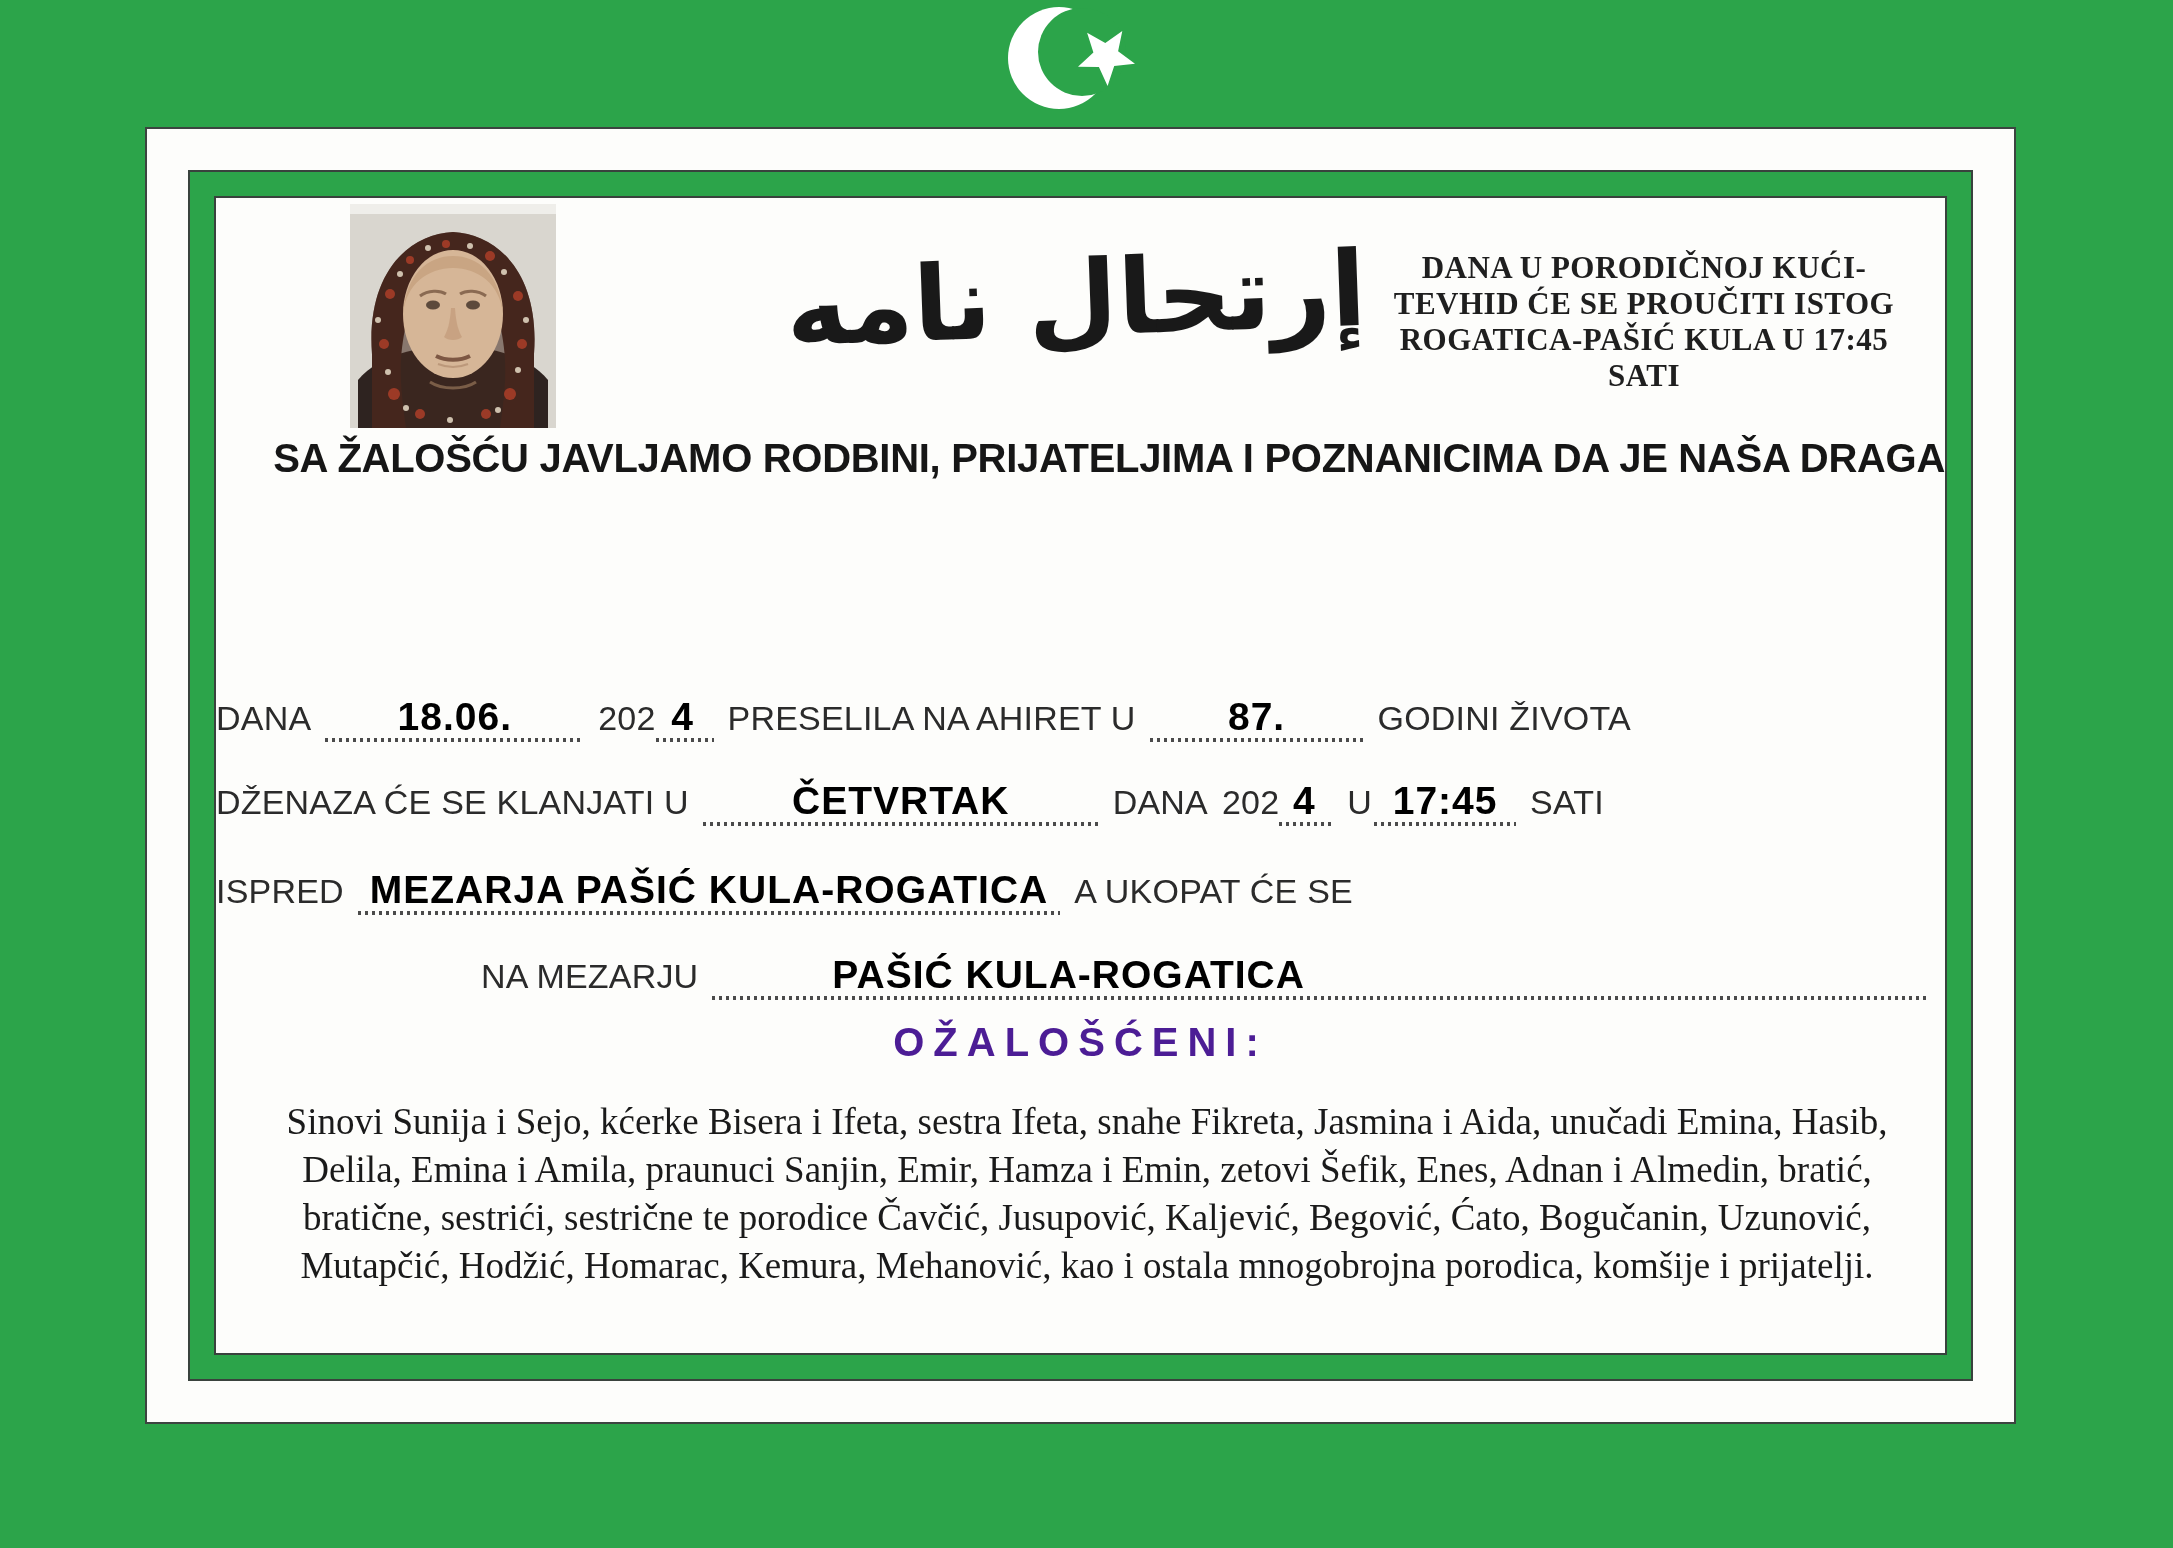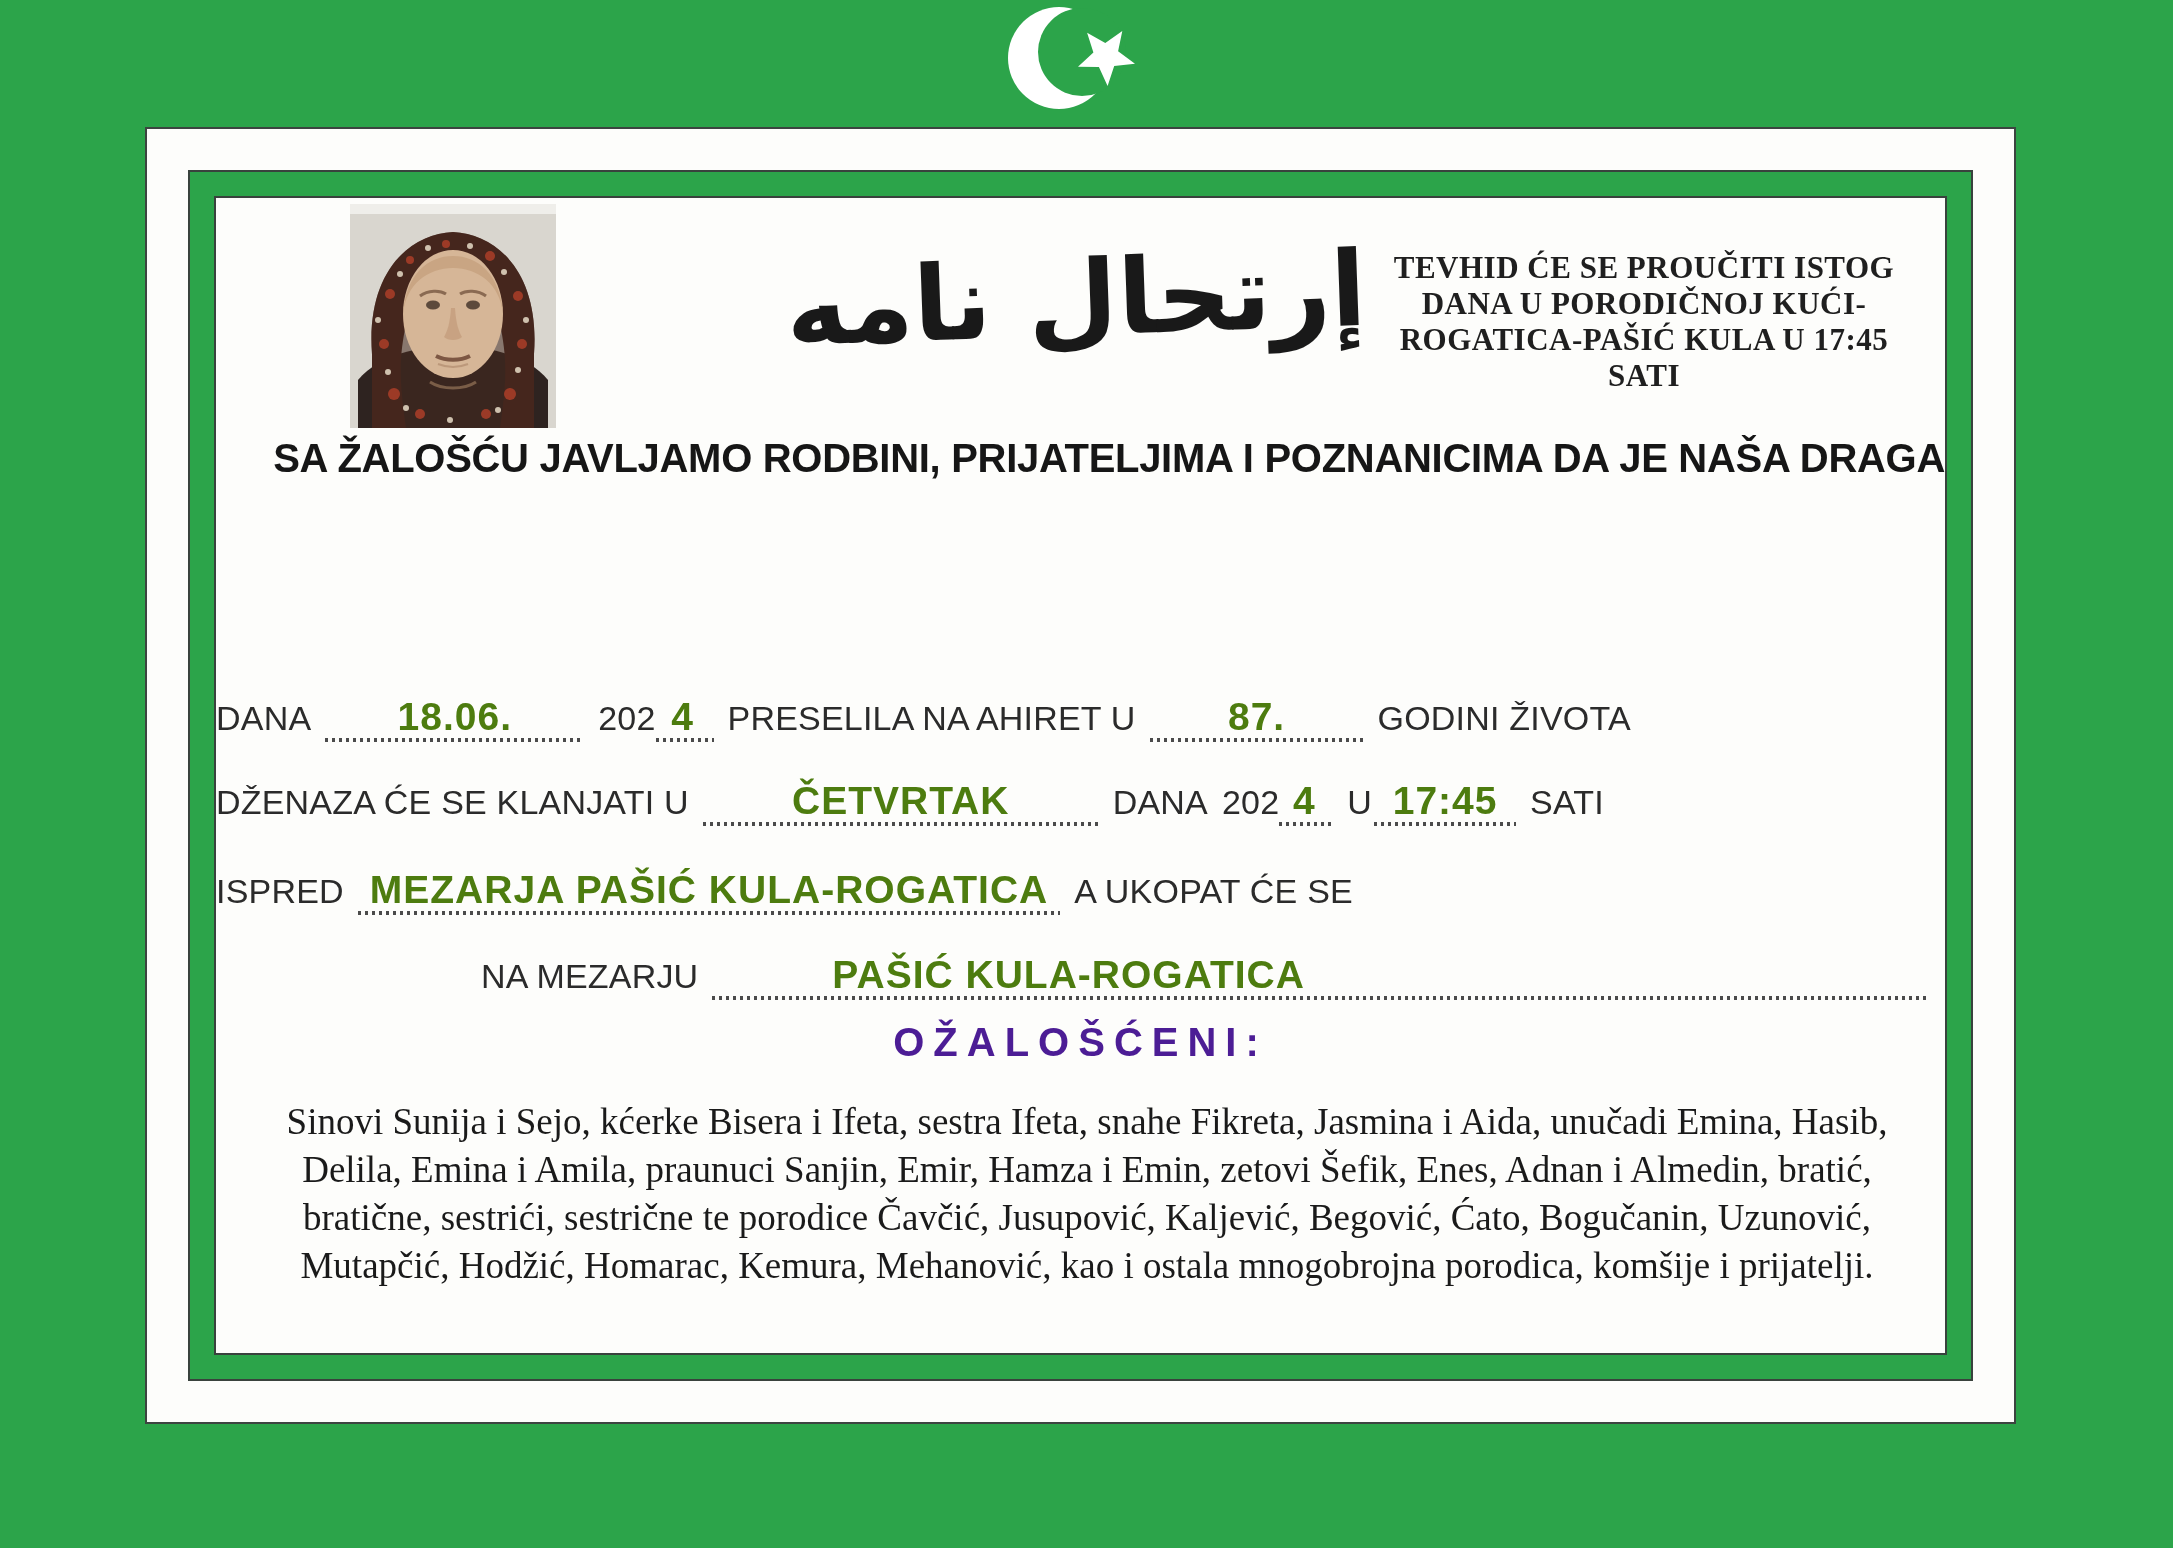--- a/index.html
+++ b/index.html
@@ -56,21 +56,21 @@
   .double-rule{margin-top:8px;height:9px;border-top:6px solid #1b1b1b;border-bottom:3px solid #2e2e2e;}
   
   .form-row{
     position:absolute;left:0;width:100%;box-sizing:border-box;
     display:flex;align-items:baseline;justify-content:flex-start;gap:14px;
     font-size:34px;color:#2b2b2b;white-space:nowrap;
   }
   .form-row .lbl{letter-spacing:.2px;}
   .fill{
     display:inline-block;position:relative;text-align:center;
-    font-weight:bold;font-size:39px;color:#4d7c0f;
+    font-weight:bold;font-size:39px;color:#000000;
     padding:0 12px 3px 12px;letter-spacing:1px;
   }
   .fill::after{
     content:"";position:absolute;left:0;right:0;bottom:0;height:4px;
     background:repeating-linear-gradient(90deg,#4b4b4b 0 3px,transparent 3px 7px);
   }
   .yr{display:inline-flex;align-items:baseline;}
   .yr .fill{padding:0 8px 3px 4px;}
   .row-1{top:497px;}
   .row-2{top:581px;}
@@ -157,22 +157,22 @@
             <path d="M86,152 C96,157 110,157 120,152" stroke="#7d5743" stroke-width="4" fill="none"></path>
             <path d="M88,160 C98,164 108,164 118,160" stroke="#b08c6d" stroke-width="2" fill="none" opacity="0.7"></path>
 
             <path d="M80,178 C92,186 114,186 126,178" stroke="#b9946f" stroke-width="3" fill="none" opacity="0.5"></path>
           </svg>
         </div>
 
         <div class="arabic">إرتحال نامه</div>
 
         <div class="tevhid">
+          <div>DANA U PORODIČNOJ KUĆI-</div>
           <div>TEVHID ĆE SE PROUČITI ISTOG</div>
-          <div>DANA U PORODIČNOJ KUĆI-</div>
           <div>ROGATICA-PAŠIĆ KULA U 17:45</div>
           <div>SATI</div>
         </div>
 
         <div class="announce">SA ŽALOŠĆU JAVLJAMO RODBINI, PRIJATELJIMA I POZNANICIMA DA JE NAŠA DRAGA</div>
 
 
         <div class="form-row row-1">
           <span class="lbl">DANA</span>
           <span class="fill" style="min-width:235px">18.06.</span>

